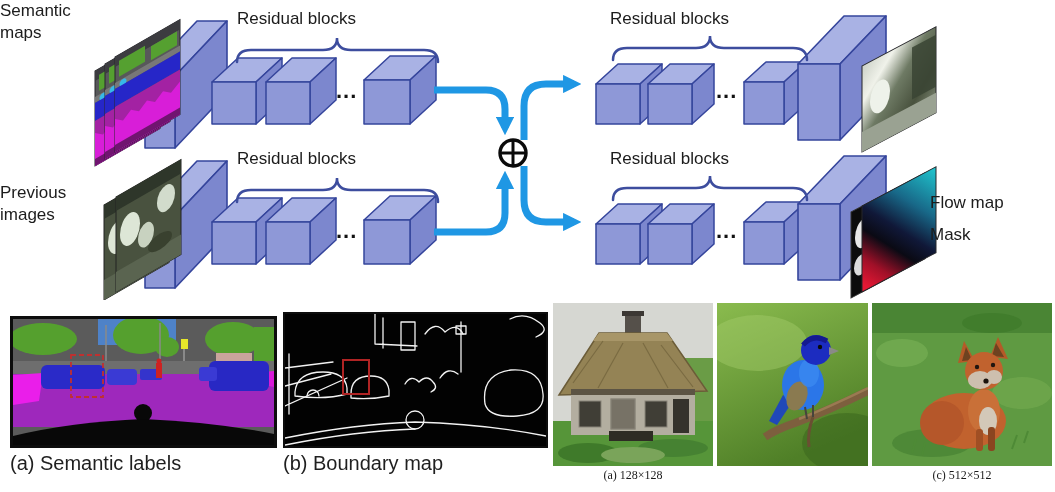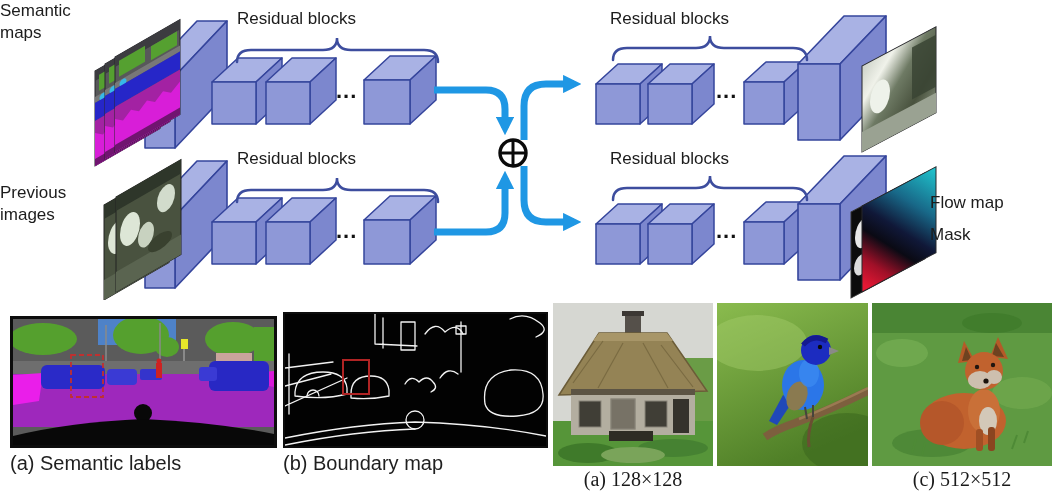--- a/index.html
+++ b/index.html
@@ -6,21 +6,21 @@
   .stage{position:relative;width:1055px;height:492px;background:#fff;overflow:hidden;
          font-family:"Liberation Sans",sans-serif;color:#1c1c1c;}
   .abs{position:absolute;}
   .lbl{position:absolute;text-align:left;font-size:17px;line-height:1.32;color:#1c1c1c;}
   .dots{position:absolute;font-size:22px;font-weight:bold;letter-spacing:1px;color:#111;line-height:1;}
   .panel{position:absolute;box-sizing:border-box;background:#000;}
   .panel svg,.photo svg{display:block;width:100%;height:100%;}
   .photo{position:absolute;overflow:hidden;}
   .cap-sans{position:absolute;text-align:left;font-size:20px;color:#1f1f1f;
             font-family:"Liberation Sans",sans-serif;}
-  .cap-serif{position:absolute;text-align:center;font-size:20px;color:#1a1a1a;
+  .cap-serif{position:absolute;text-align:center;font-size:12px;color:#1a1a1a;
              font-family:"Liberation Serif",serif;}
 </style>
 </head>
 <body>
 
 <div class="stage">
 
   <svg class="abs" style="left:0;top:0;" width="1055" height="300" viewBox="0 0 1055 300">
     <defs>
       <marker id="ah" viewBox="0 0 10 10" refX="6" refY="5" markerWidth="2.6" markerHeight="2.6" orient="auto">

